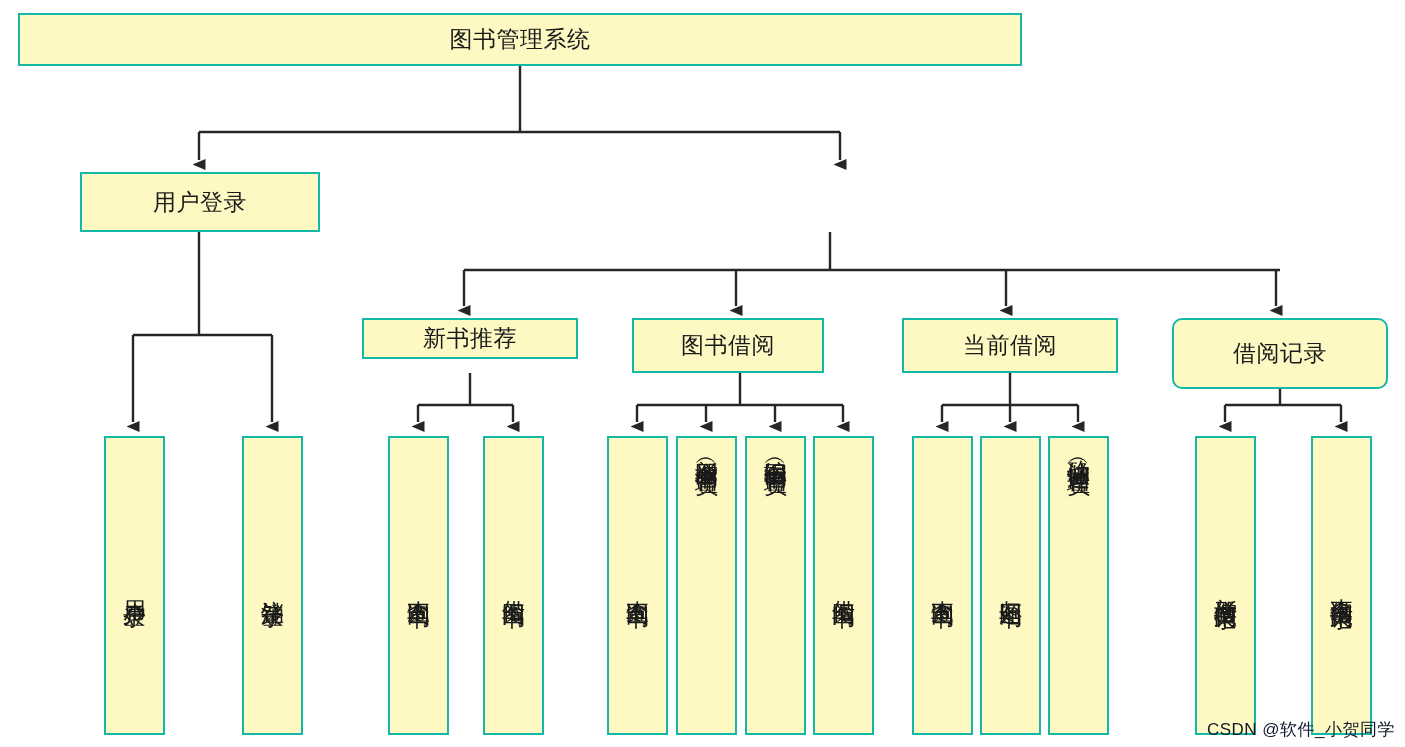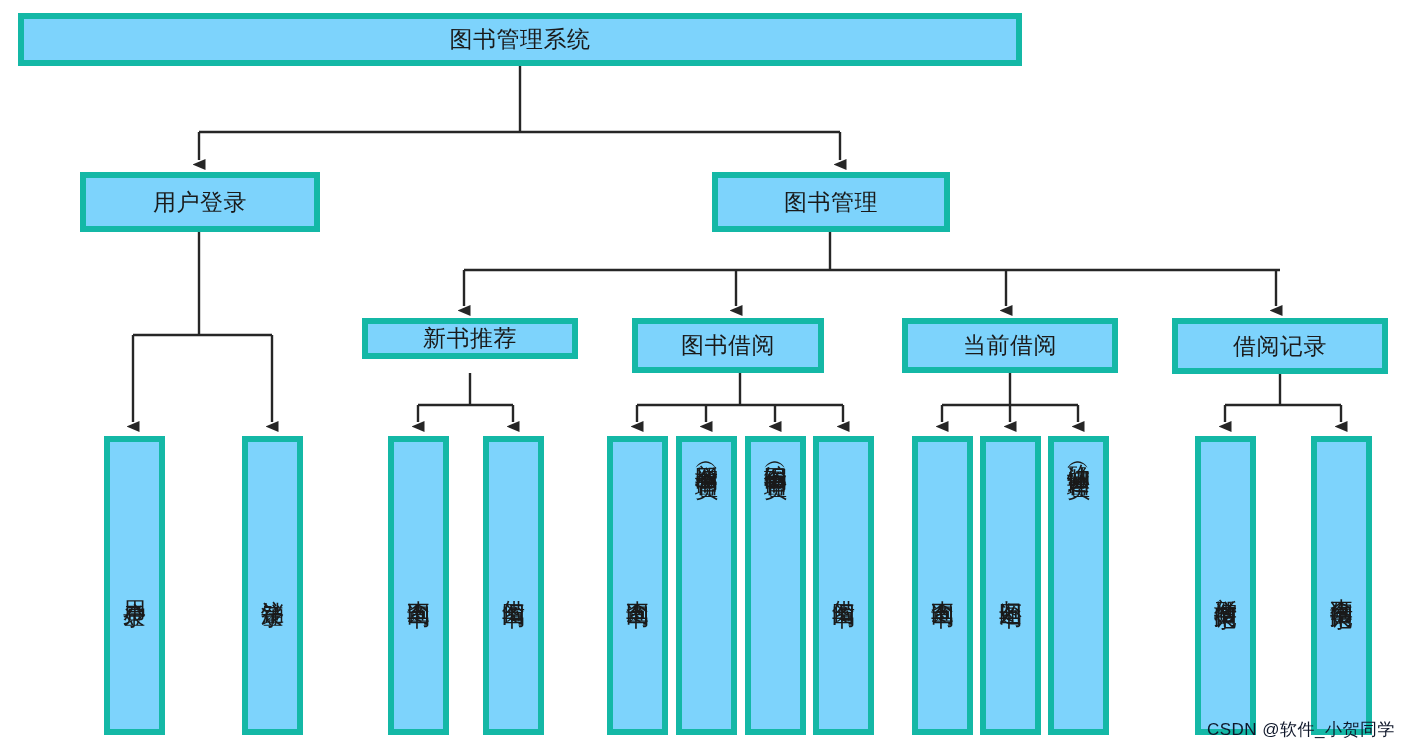--- a/index.html
+++ b/index.html
@@ -13,22 +13,22 @@
   #canvas {
     position: relative;
     width: 1405px;
     height: 747px;
     background: #ffffff;
     overflow: hidden;
   }
   .node {
     position: absolute;
     box-sizing: border-box;
-    border: 6px solid #14b8a6;
-    background: #7dd3fc;
+    border: 2px solid #14b8a6;
+    background: #fef9c3;
     display: flex;
     align-items: center;
     justify-content: center;
     color: #1a1a1a;
   }
   .node.horiz {
     font-size: 23px;
     letter-spacing: 0.5px;
   }
   
@@ -130,34 +130,31 @@
     <path class="lnk" d="M 1341,405 L 1341,422" marker-end="url(#arrow)"></path>
   </svg>
 
   <div class="node horiz" style="left:18px; top:13px; width:1004px; height:53px;">
     <span>图书管理系统</span>
   </div>
 
   <div class="node horiz" style="left:80px; top:172px; width:240px; height:60px;">
     <span>用户登录</span>
   </div>
-  <div class="node horiz" style="left:712px; top:172px; width:238px; height:60px;">
-    <span>图书管理</span>
-  </div>
 
   <div class="node horiz" style="left:362px; top:318px; width:216px; height:41px;">
     <span>新书推荐</span>
   </div>
   <div class="node horiz" style="left:632px; top:318px; width:192px; height:55px;">
     <span>图书借阅</span>
   </div>
   <div class="node horiz" style="left:902px; top:318px; width:216px; height:55px;">
     <span>当前借阅</span>
   </div>
-  <div class="node horiz" style="left:1172px; top:318px; width:216px; height:56px;">
+  <div class="node horiz" style="left:1172px; top:318px; width:216px; height:71px;border-radius:10px;">
     <span>借阅记录</span>
   </div>
 
   <div class="node vert" style="left:104px; top:436px; width:61px; height:299px;">
     <span class="vtext">用户登录</span>
   </div>
   <div class="node vert" style="left:242px; top:436px; width:61px; height:299px;">
     <span class="vtext">注销登录</span>
   </div>
 

